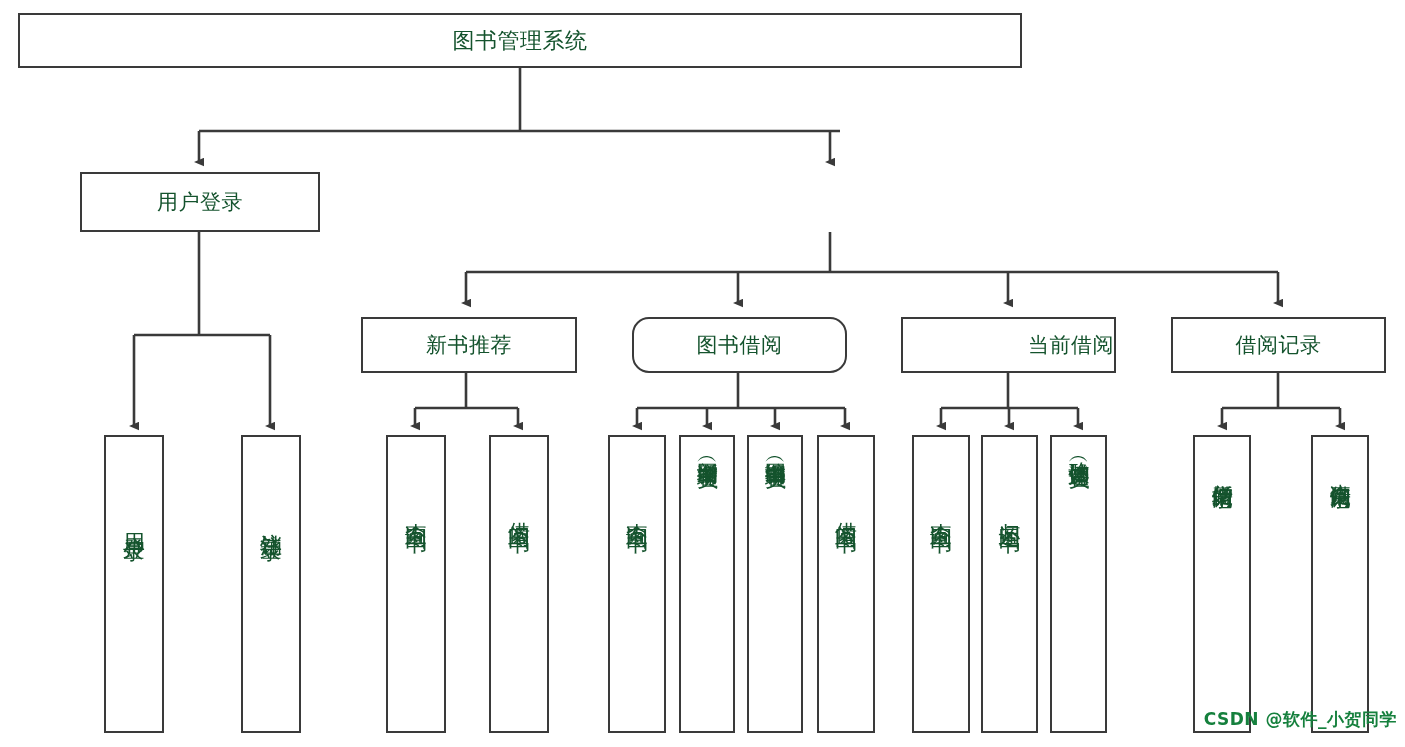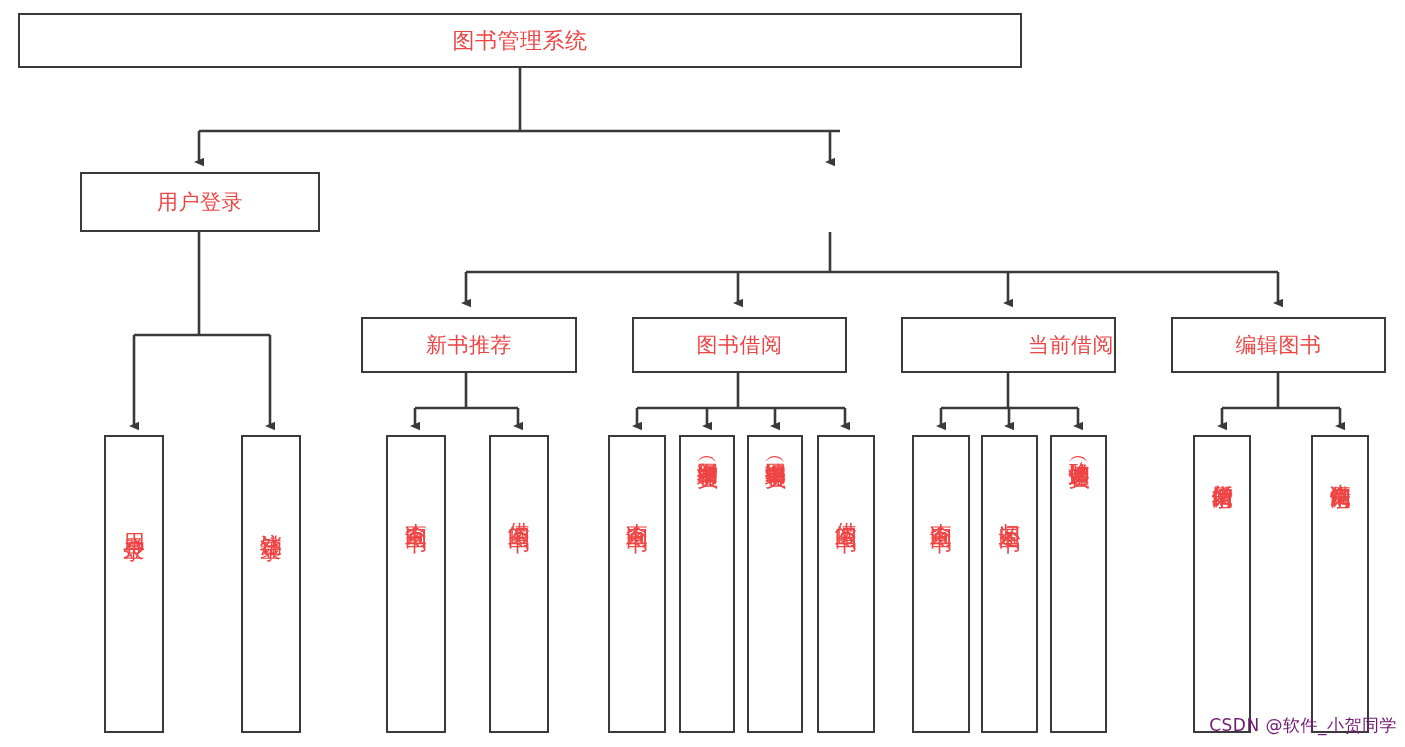--- a/index.html
+++ b/index.html
@@ -35,21 +35,21 @@
     align-items: center;
     justify-content: center;
     color: #1b1b1b;
     z-index: 2;
   }
   .node-label {
     display: block;
     text-align: center;
     line-height: 1.18;
     white-space: nowrap;
-    color: #ef4444;
+    color: #14532d;
   }
   
   .node.horiz .node-label {
     font-size: 21px;
     letter-spacing: 0.5px;
   }
   .node.root .node-label {
     font-size: 22px;
   }
   
@@ -67,26 +67,27 @@
     white-space: nowrap;
     margin-top: 2px;
   }
   .node.vert.tall-text .node-label {
     font-size: 21px;
     letter-spacing: 1px;
   }
   .watermark {
     position: absolute;
     right: 8px;
-    bottom: 10px;
+    bottom: 16px;
     font-size: 17px;
-    color: #701a75;
+    color: #15803d;
     letter-spacing: 0.5px;
     z-index: 5;
     white-space: nowrap;
+    font-weight: bold;
   }
 </style>
 </head>
 <body>
 
 <div id="diagram-root">
 
   <svg id="wire-layer" viewBox="0 0 1405 747" width="1405" height="747" xmlns="http://www.w3.org/2000/svg">
     <defs>
       <marker id="arrow" markerWidth="10" markerHeight="10" refX="4.2" refY="5" orient="auto" markerUnits="userSpaceOnUse">
@@ -141,28 +142,28 @@
     <span class="node-label">图书管理系统</span>
   </div>
 
   <div class="node horiz" style="left:80px; top:172px; width:240px; height:60px;">
     <span class="node-label">用户登录</span>
   </div>
 
   <div class="node horiz" style="left:361px; top:317px; width:216px; height:56px;">
     <span class="node-label">新书推荐</span>
   </div>
-  <div class="node horiz" style="left:632px; top:317px; width:215px; height:56px;">
+  <div class="node horiz" style="left:632px; top:317px; width:215px; height:56px;border-radius:17px;">
     <span class="node-label">图书借阅</span>
   </div>
   <div class="node horiz" style="left:901px; top:317px; width:215px; height:56px;justify-content:flex-end;">
     <span class="node-label">当前借阅</span>
   </div>
   <div class="node horiz" style="left:1171px; top:317px; width:215px; height:56px;">
-    <span class="node-label">编辑图书</span>
+    <span class="node-label">借阅记录</span>
   </div>
 
   <div class="node vert" style="left:104px; top:435px; width:60px; height:298px; padding-top:76px;">
     <span class="node-label">用户登录</span>
   </div>
   <div class="node vert" style="left:241px; top:435px; width:60px; height:298px; padding-top:76px;">
     <span class="node-label">注销登录</span>
   </div>
 
   <div class="node vert" style="left:386px; top:435px; width:60px; height:298px; padding-top:66px;">

